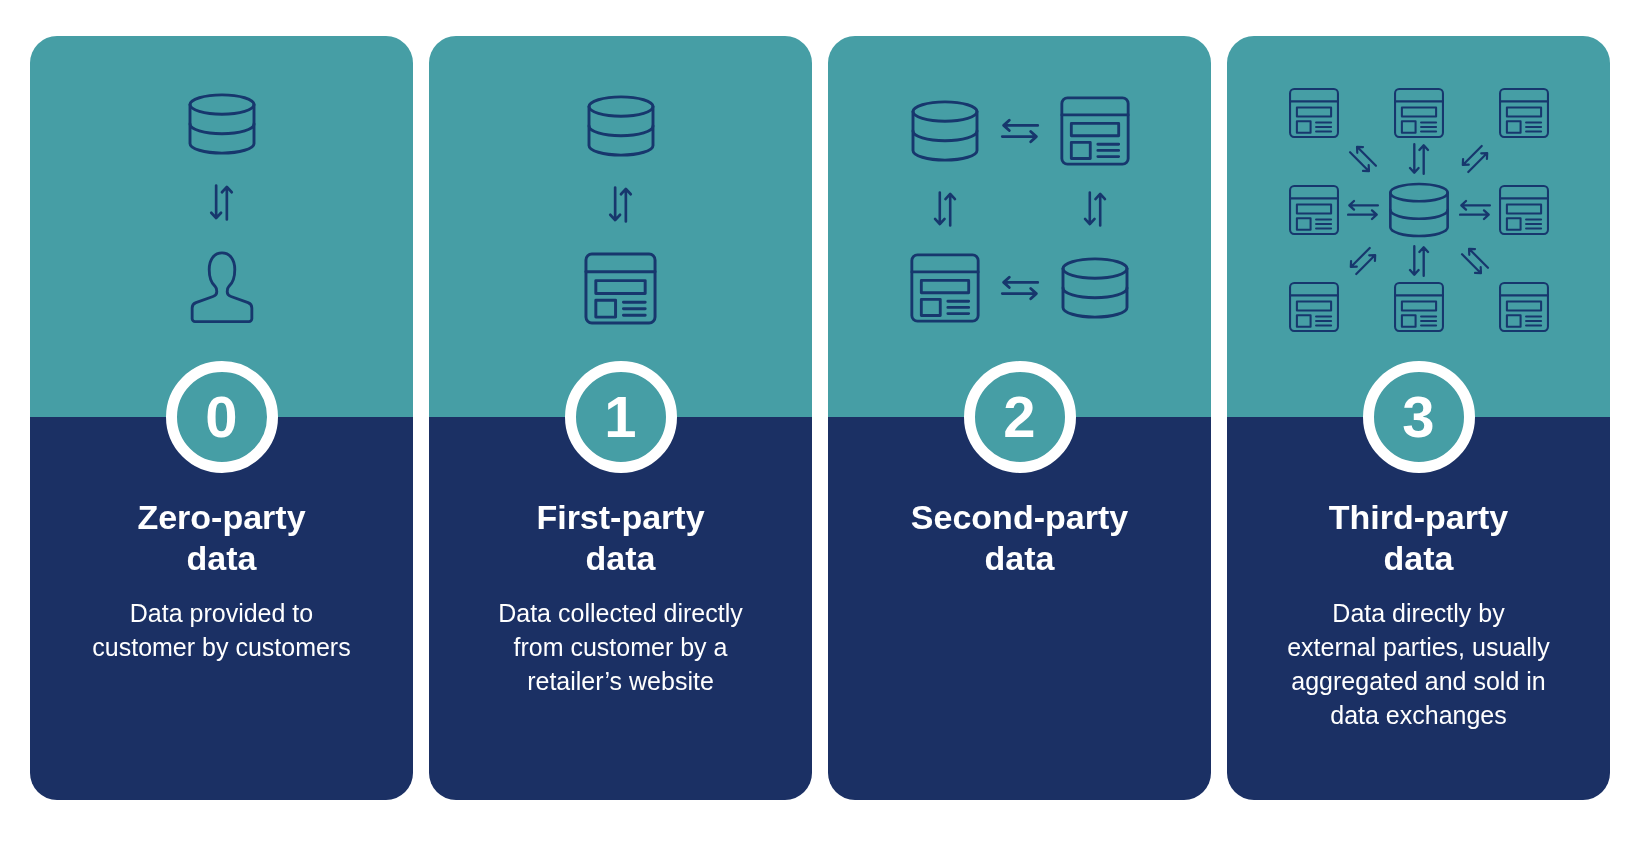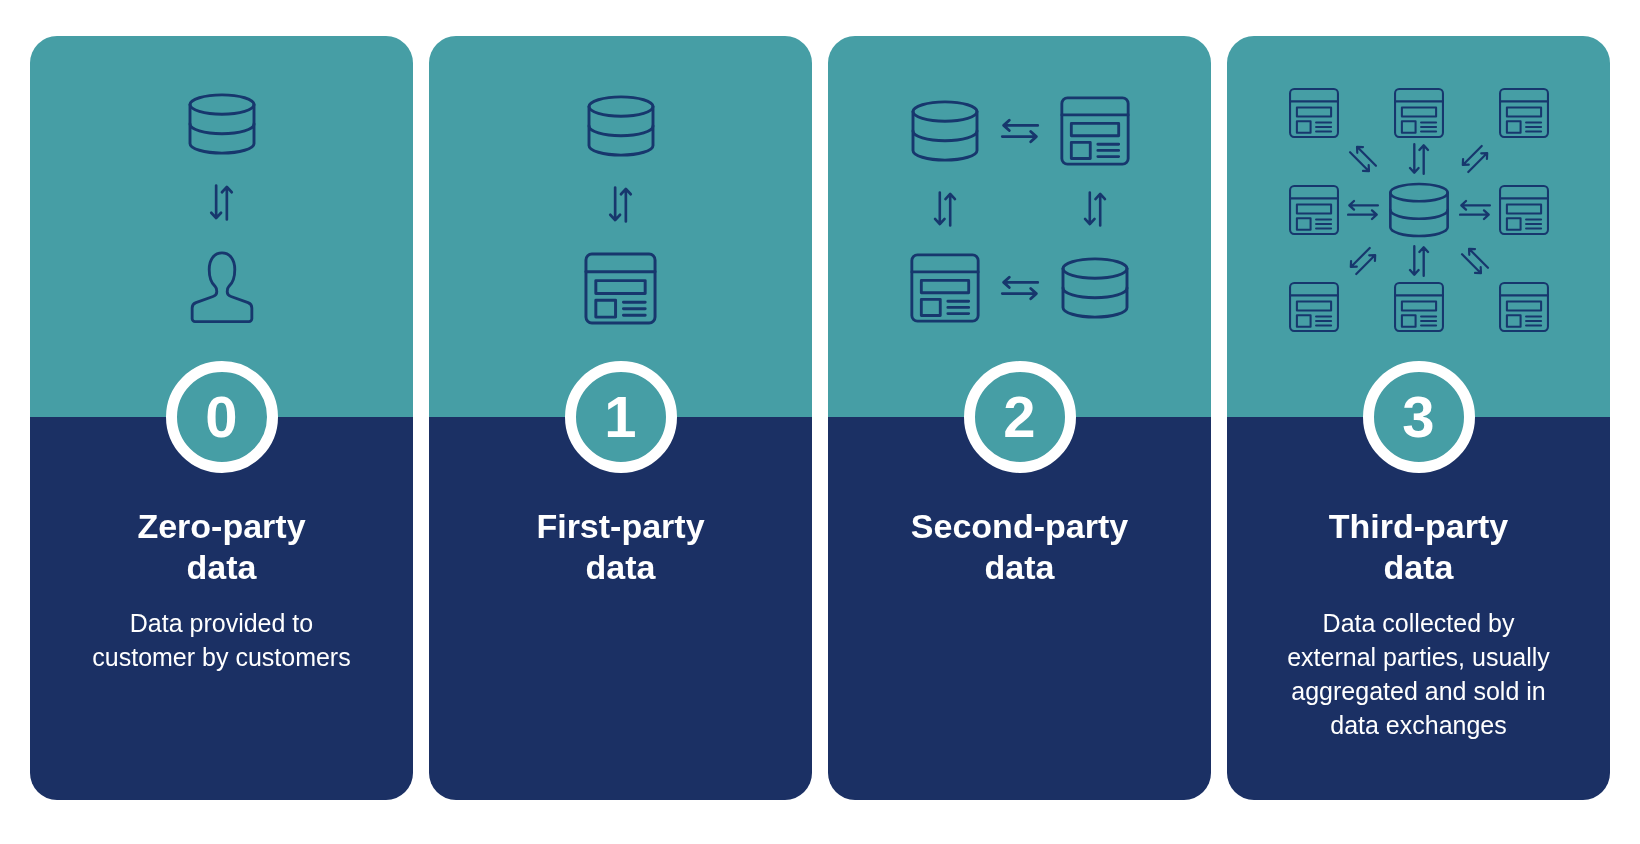--- a/index.html
+++ b/index.html
@@ -31,21 +31,21 @@
   }
   .badge{
     position:absolute;top:381px;left:50%;
     transform:translate(-50%,-50%);
     width:90px;height:90px;border:11px solid var(--white);border-radius:50%;
     background:var(--teal);color:var(--white);
     display:flex;align-items:center;justify-content:center;
     font-size:58px;font-weight:700;line-height:1;
   }
   .title{
-    margin:17px;font-size:34px;font-weight:700;line-height:1.22;
+    margin:8px;font-size:34px;font-weight:700;line-height:1.22;
     white-space:pre-line;color:var(--white);
   }
   .desc{
     margin:16px 0 0 0;font-size:25px;font-weight:400;line-height:1.36;
     white-space:pre-line;color:var(--white);
   }
   .stack{display:flex;flex-direction:column;align-items:center;gap:26px;}
   .grid3{
     display:grid;place-items:center;
     grid-template-columns:74px 76px 74px;
@@ -147,20 +147,23 @@
             </svg>
           </span>
       </div>
     </div>
     <div class="badge">
       <span>1</span>
     </div>
     <div class="card-bottom">
       <h2 class="title">First-party
 data</h2>
+      <p class="desc">Data collected directly
+from customer by a
+retailer’s website</p>
     </div>
   </section>
 
   <section class="card">
     <div class="card-top">
       <div class="grid3">
         <span class="ic">
           <svg class="icon" width="74" height="64">
               <use href="#sym-db"></use>
             </svg>
@@ -314,20 +317,20 @@
             </svg>
           </span>
       </div>
     </div>
     <div class="badge">
       <span>3</span>
     </div>
     <div class="card-bottom">
       <h2 class="title">Third-party
 data</h2>
-      <p class="desc">Data collected by
+      <p class="desc">Data directly by
 external parties, usually
 aggregated and sold in
 data exchanges</p>
     </div>
   </section>
 
 </main>
 
 </body></html>

